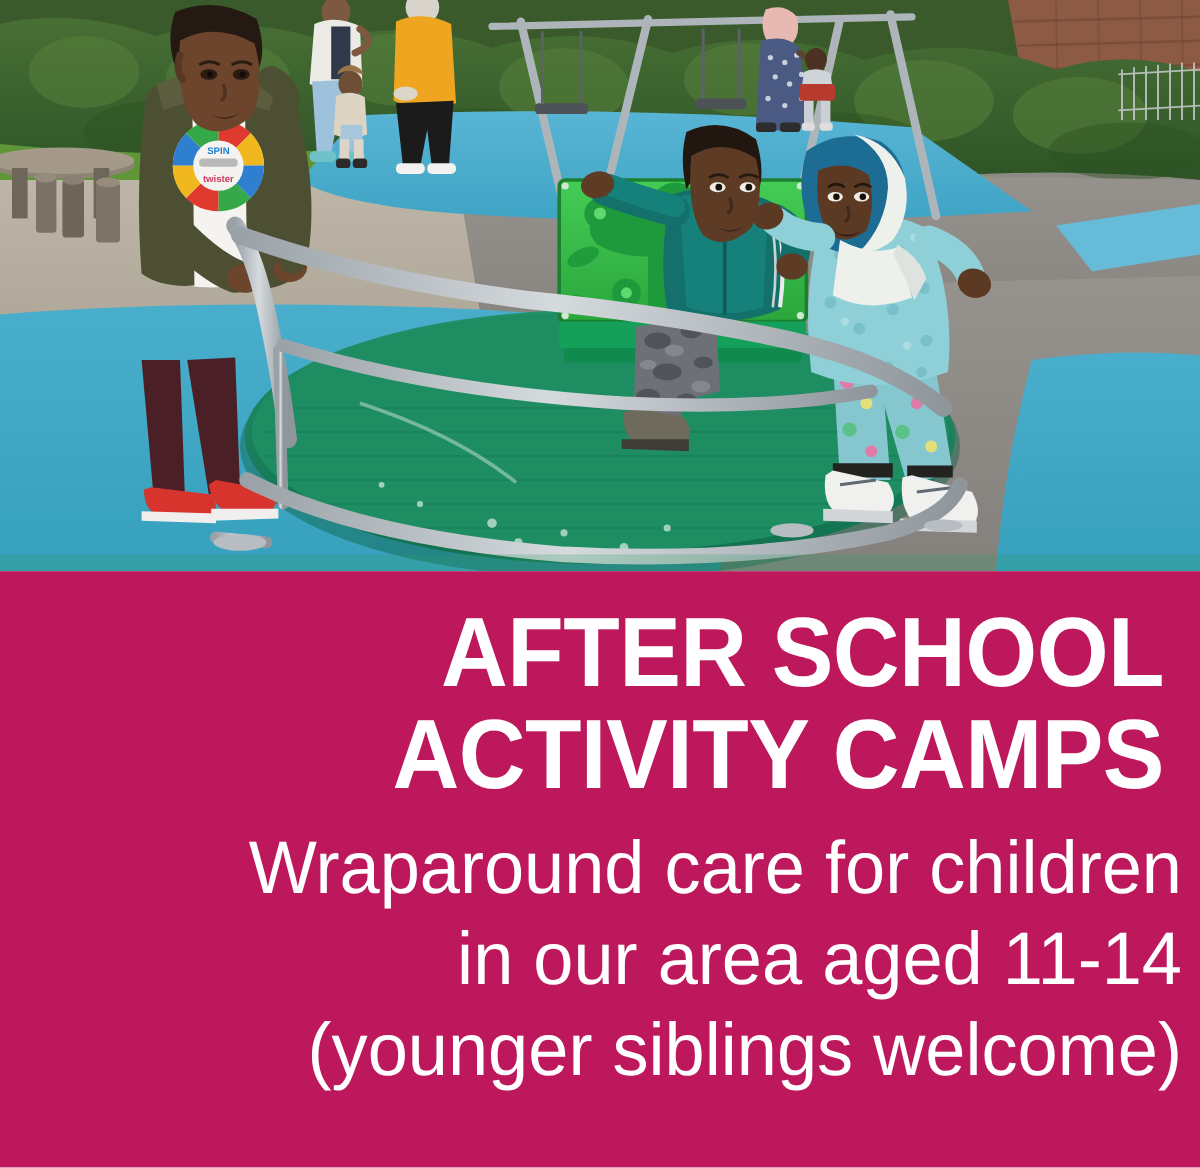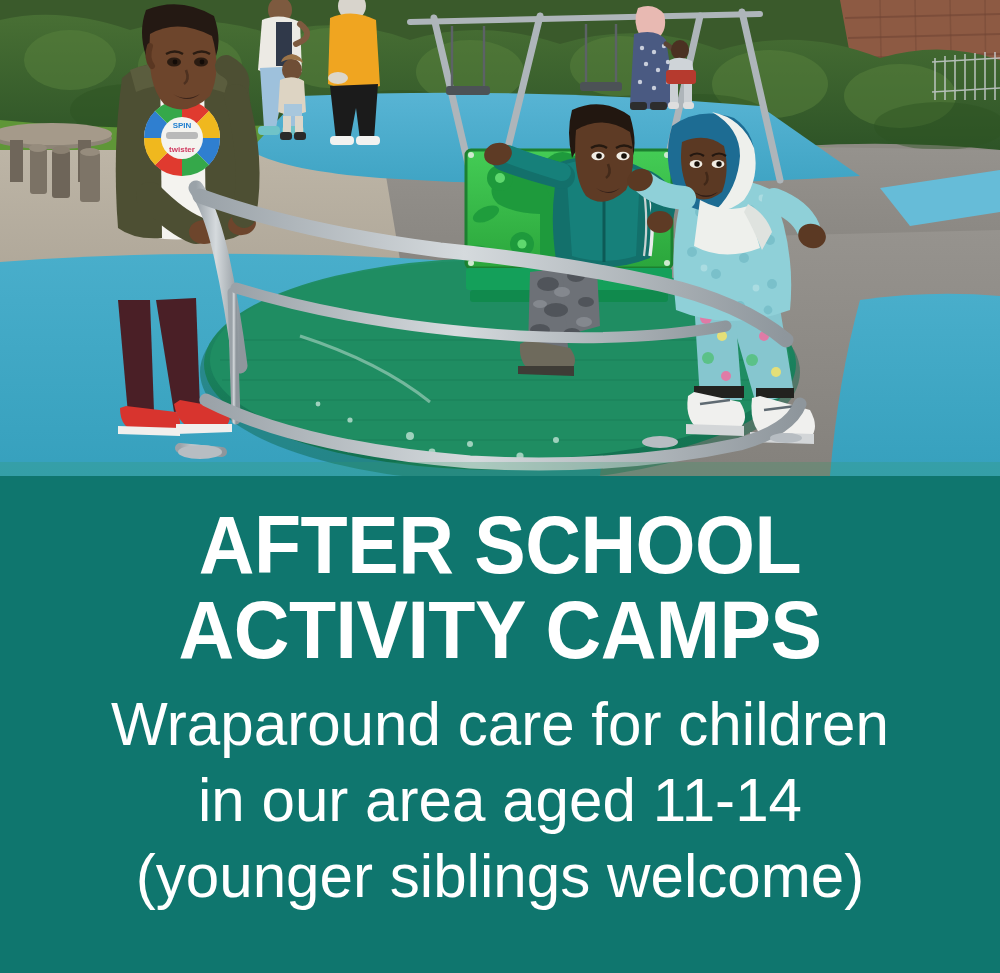--- a/index.html
+++ b/index.html
@@ -22,22 +22,22 @@
     width:1000px; height:476px;
     overflow:hidden;
     background:#8d8a83;
   }
   .photo svg{ display:block; width:1000px; height:476px; }
 
   
   .green-panel{
     position:absolute; left:0; top:476px;
     width:1000px; height:497px;
-    background:#0f766e;
-    text-align:center;
+    background:#be185d;
+    text-align:right;
   }
 
   .headline{
     color:#ffffff;
     font-family:"Liberation Sans", sans-serif;
     font-weight:bold;
     font-size:82px;
     line-height:85px;
     letter-spacing:-0.5px;
     transform:scaleX(0.94);

